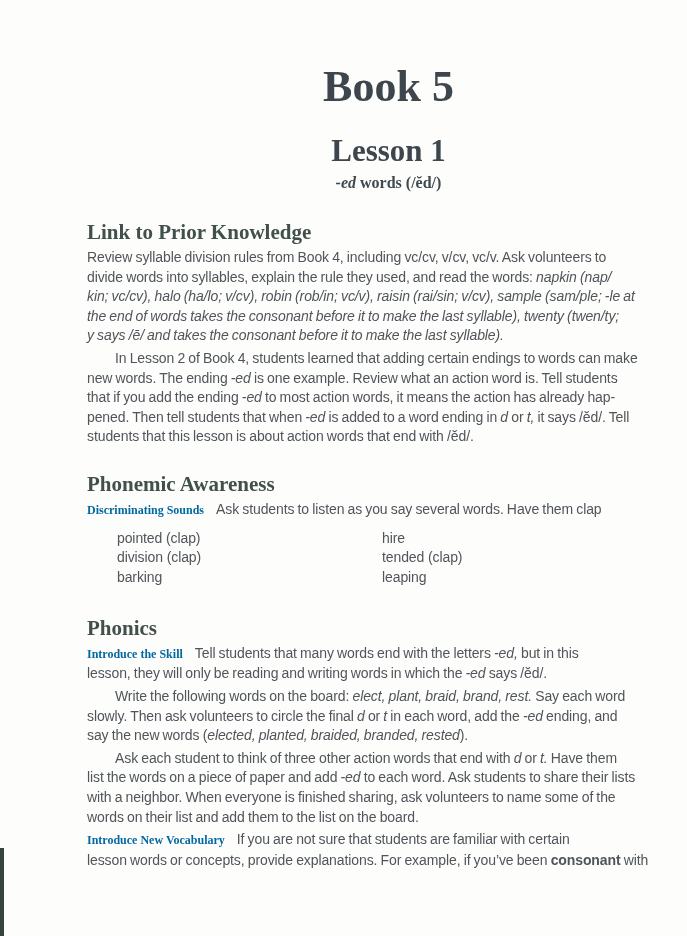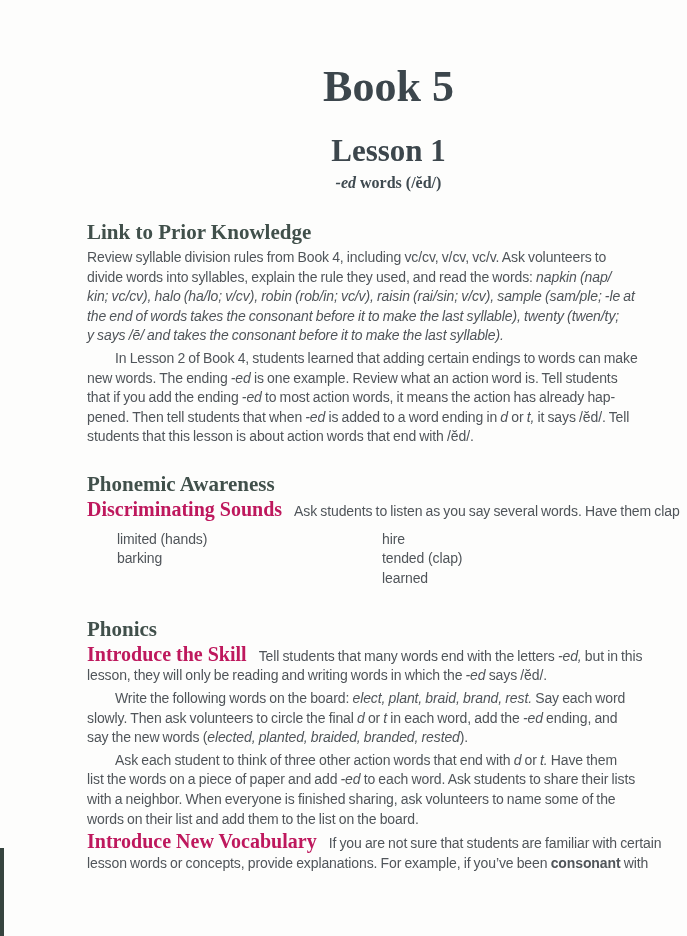--- a/index.html
+++ b/index.html
@@ -41,21 +41,21 @@
   .para{
     font-size:14px;line-height:19.6px;color:#50555a;
     letter-spacing:-0.1px;word-spacing:-0.6px;
     margin:3px 0 0;white-space:nowrap;
   }
   .indent{text-indent:28px;}
   .it{font-style:italic;margin-top:8px;}
   .bd{font-weight:700;}
   .runin{
     font-family:"Liberation Serif",serif;font-weight:700;
-    font-size:20px;color:#be185d;margin-right:12px;
+    font-size:12px;color:#0369a1;margin-right:12px;
     letter-spacing:0;word-spacing:0;
   }
   .word-list{
     display:flex;margin:8px 0 0 30px;
     font-size:14px;line-height:19.6px;color:#50555a;letter-spacing:-0.1px;
   }
   .wl-col-left{width:265px;}
 </style>
 </head>
 <body>
@@ -73,27 +73,28 @@
       <h3 class="sec sec-link">Link to Prior Knowledge</h3>
       <p class="para"><span>Review syllable division rules from Book 4, including vc/cv, v/cv, vc/v. Ask volunteers to</span><br><span>divide words into syllables, explain the rule they used, and read the words: </span><span class="it">napkin (nap/</span><br><span class="it">kin; vc/cv), halo (ha/lo; v/cv), robin (rob/in; vc/v), raisin (rai/sin; v/cv), sample (sam/ple; -le at</span><br><span class="it">the end of words takes the consonant before it to make the last syllable), twenty (twen/ty;</span><br><span class="it">y says /ē/ and takes the consonant before it to make the last syllable).</span></p>
       <p class="para indent"><span>In Lesson 2 of Book 4, students learned that adding certain endings to words can make</span><br><span>new words. The ending </span><span class="it">-ed</span><span> is one example. Review what an action word is. Tell students</span><br><span>that if you add the ending </span><span class="it">-ed</span><span> to most action words, it means the action has already hap-</span><br><span>pened. Then tell students that when </span><span class="it">-ed</span><span> is added to a word ending in </span><span class="it">d</span><span> or </span><span class="it">t,</span><span> it says /ĕd/. Tell</span><br><span>students that this lesson is about action words that end with /ĕd/.</span></p>
     </section>
 
     <section>
       <h3 class="sec sec-phonemic">Phonemic Awareness</h3>
       <p class="para"><span class="runin">Discriminating Sounds</span><span><span>Ask students to listen as you say several words. Have them clap</span><br></span></p>
       <div class="word-list">
         <div class="wl-col-left">
-          <div>limited (hands)</div>
+          <div>pointed (clap)</div>
+          <div>division (clap)</div>
           <div>barking</div>
         </div>
         <div class="wl-col-right">
           <div>hire</div>
           <div>tended (clap)</div>
-          <div>learned</div>
+          <div>leaping</div>
         </div>
       </div>
     </section>
 
     <section>
       <h3 class="sec sec-phonics">Phonics</h3>
       <p class="para"><span class="runin">Introduce the Skill</span><span><span>Tell students that many words end with the letters </span><span class="it">-ed,</span><span> but in this</span><br><span>lesson, they will only be reading and writing words in which the </span><span class="it">-ed</span><span> says /ĕd/.</span></span></p>
       <p class="para indent"><span>Write the following words on the board: </span><span class="it">elect, plant, braid, brand, rest.</span><span> Say each word</span><br><span>slowly. Then ask volunteers to circle the final </span><span class="it">d</span><span> or </span><span class="it">t</span><span> in each word, add the </span><span class="it">-ed</span><span> ending, and</span><br><span>say the new words (</span><span class="it">elected, planted, braided, branded, rested</span><span>).</span></p>
       <p class="para indent"><span>Ask each student to think of three other action words that end with </span><span class="it">d</span><span> or </span><span class="it">t.</span><span> Have them</span><br><span>list the words on a piece of paper and add </span><span class="it">-ed</span><span> to each word. Ask students to share their lists</span><br><span>with a neighbor. When everyone is finished sharing, ask volunteers to name some of the</span><br><span>words on their list and add them to the list on the board.</span></p>
     </section>

